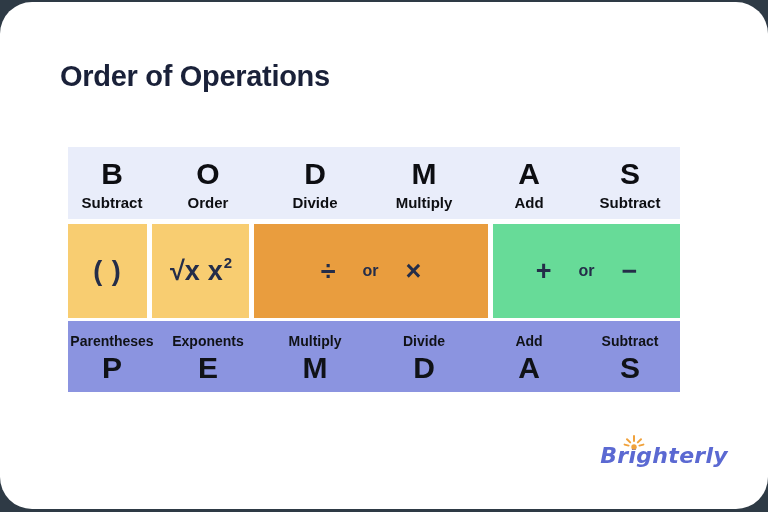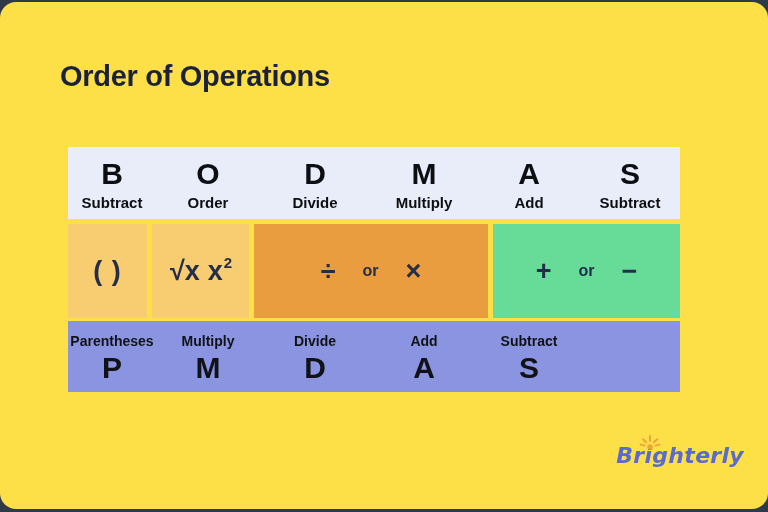--- a/index.html
+++ b/index.html
@@ -6,22 +6,22 @@
   body {
     width: 768px; height: 512px;
     background: #2e3a45;
     font-family: "Liberation Sans", sans-serif;
     position: relative;
     overflow: hidden;
   }
   .card {
     position: absolute;
     left: 0; right: 0; top: 2px; bottom: 3px;
-    background: #fde047;
-    border-radius: 16px;
+    background: #ffffff;
+    border-radius: 32px;
   }
   .page-title {
     position: absolute;
     left: 60px; top: 58px;
     margin: 0;
     font-size: 29px;
     font-weight: 700;
     letter-spacing: -0.3px;
     color: #1a2139;
   }
@@ -88,21 +88,21 @@
   .cell-bottom .label {
     font-size: 14px; font-weight: 700;
     color: #101217;
   }
   .cell-bottom .letter {
     font-size: 30px; font-weight: 700;
     color: #101217; line-height: 1; margin-top: 4px;
   }
   .logo {
     position: absolute;
-    right: 24px; bottom: 30px;
+    right: 40px; bottom: 30px;
     height: 36px;
   }
   .logo-text {
     font-family: "DejaVu Sans", sans-serif;
     font-style: italic;
     font-weight: 700;
     font-size: 22px;
     color: #5b69d2;
     letter-spacing: 0.3px;
   }
@@ -165,20 +165,24 @@
         <span class="sym">+</span>
         <span class="or">or</span>
         <span class="sym">−</span>
       </div>
     </div>
 
     <div class="row-bottom" style="background: rgb(139, 148, 224);">
       <div class="cell-bottom">
         <div class="label">Parentheses</div>
         <div class="letter">P</div>
+      </div>
+      <div class="cell-bottom">
+        <div class="label">Exponents</div>
+        <div class="letter">E</div>
       </div>
       <div class="cell-bottom">
         <div class="label">Multiply</div>
         <div class="letter">M</div>
       </div>
       <div class="cell-bottom">
         <div class="label">Divide</div>
         <div class="letter">D</div>
       </div>
       <div class="cell-bottom">

